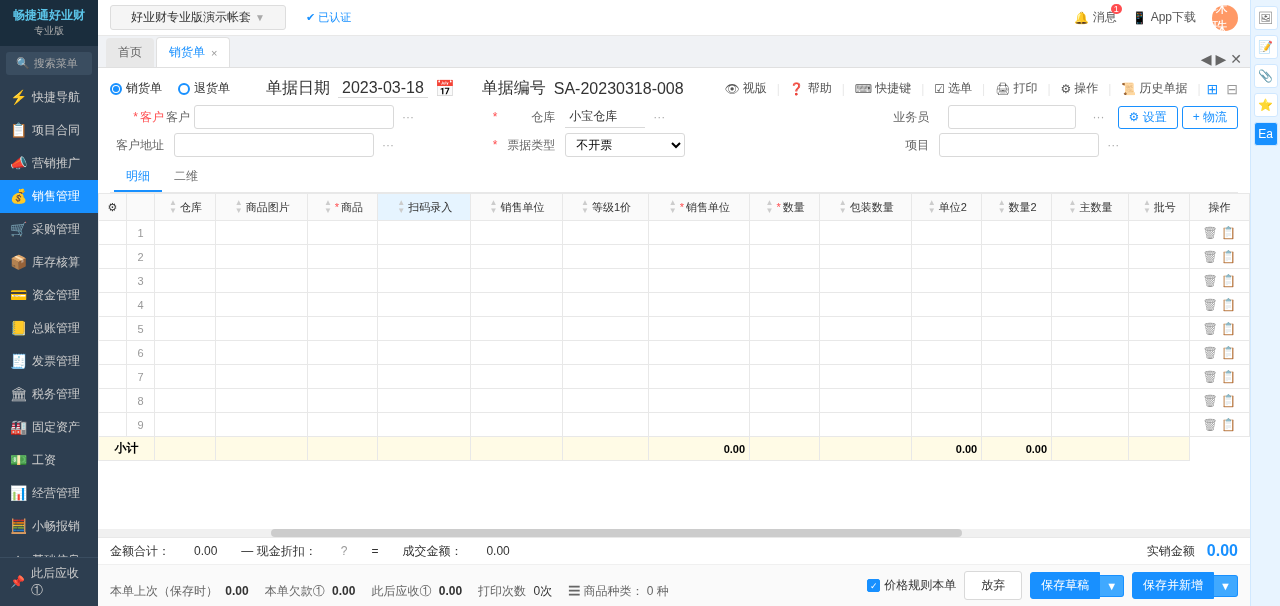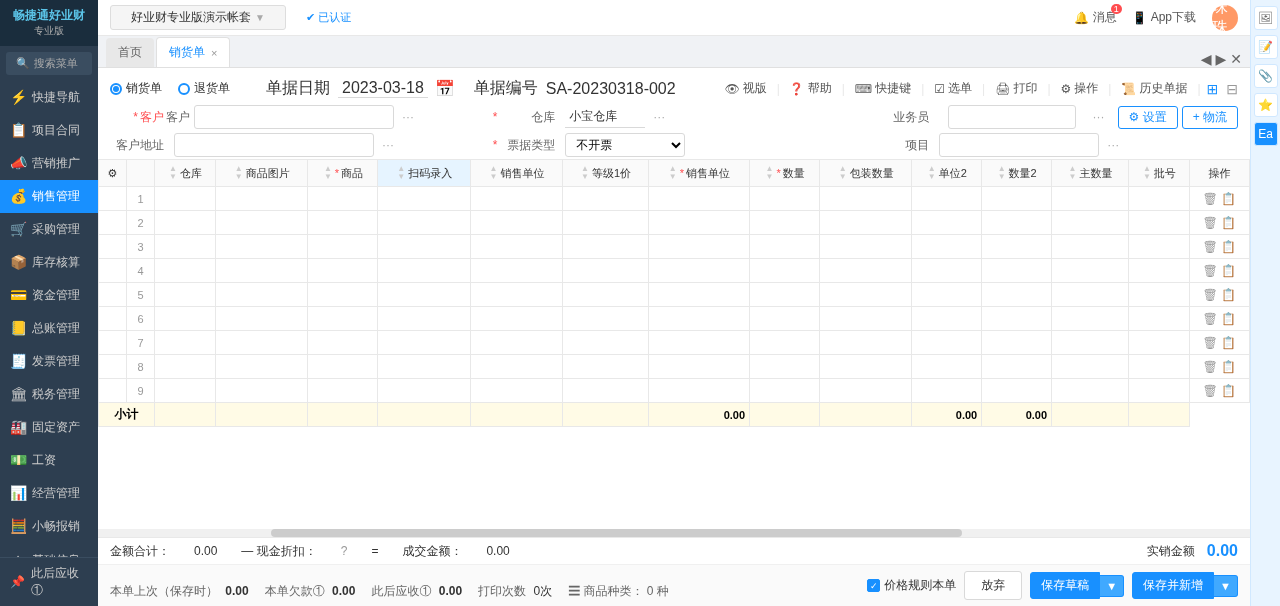--- a/index.html
+++ b/index.html
@@ -241,22 +241,22 @@
         <span>销货单</span>
       </div>
       <div class="radio-item">
         <div class="radio-circle"></div>
         <span>退货单</span>
       </div>
       <div class="doc-info">
         <span>单据日期</span>
         <span style="color:#333;cursor:pointer;border-bottom:1px solid #d9d9d9;padding:0 4px;">2023-03-18</span>
         <span style="color:#999;">📅</span>
-        <span style="margin-left:10px;">单据编号</span>
-        <span style="color:#333;">SA-20230318-002</span>
+        <span style="margin-left:18px;">单据编号</span>
+        <span style="color:#333;">SA-20230318-008</span>
       </div>
       <div class="doc-actions">
         <span class="action-btn">👁 <span>视版</span></span>
         <span style="color:#e8e8e8;">|</span>
         <span class="action-btn">❓ <span>帮助</span></span>
         <span style="color:#e8e8e8;">|</span>
         <span class="action-btn">⌨ <span>快捷键</span></span>
         <span style="color:#e8e8e8;">|</span>
         <span class="action-btn">☑ <span>选单</span></span>
         <span style="color:#e8e8e8;">|</span>
@@ -309,20 +309,24 @@
         </select>
       </div>
       <div class="col" style="align-items:center;gap:4px;padding-left:20px;">
         <span class="field-label">项目</span>
         <input class="field-input placeholder-only" style="max-width: 160px;">
         <span class="field-dots">···</span>
       </div>
     </div>
 
 
+    <div class="content-tabs">
+      <div class="content-tab active">明细</div>
+      <div class="content-tab">二维</div>
+    </div>
   </div>
 
   <div class="table-wrapper" style="background:#fff;overflow-x:auto;overflow-y:auto;">
     <table>
       <thead>
         <tr>
           <th class="settings-col">⚙</th>
           <th style="width:28px;"></th>
           <th>
             <div class="th-inner">

